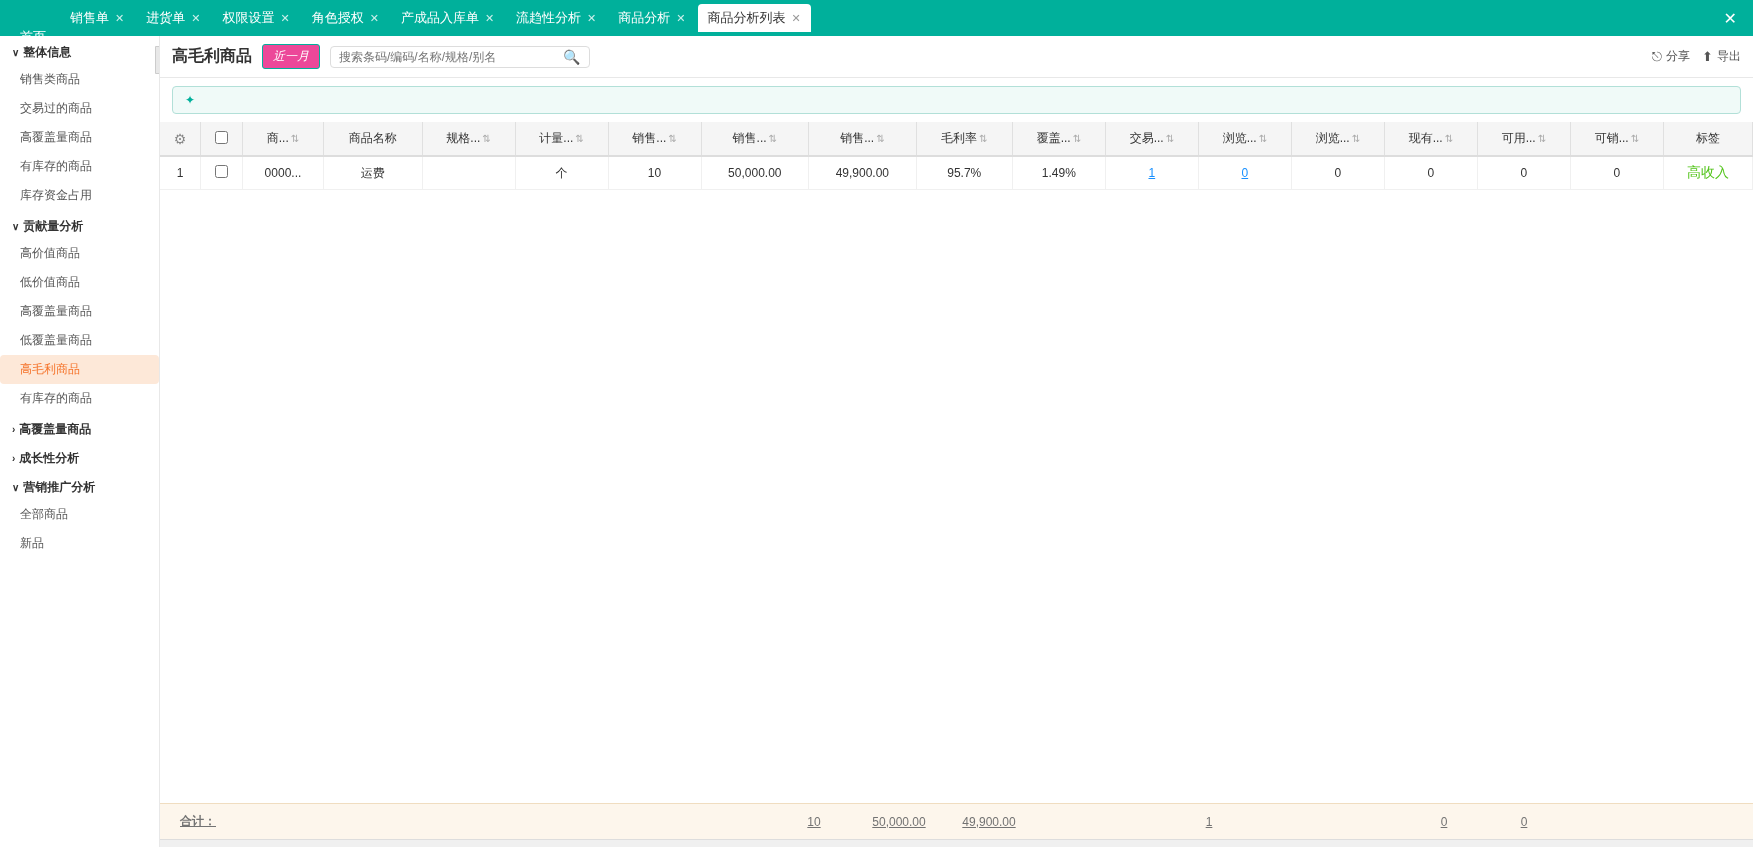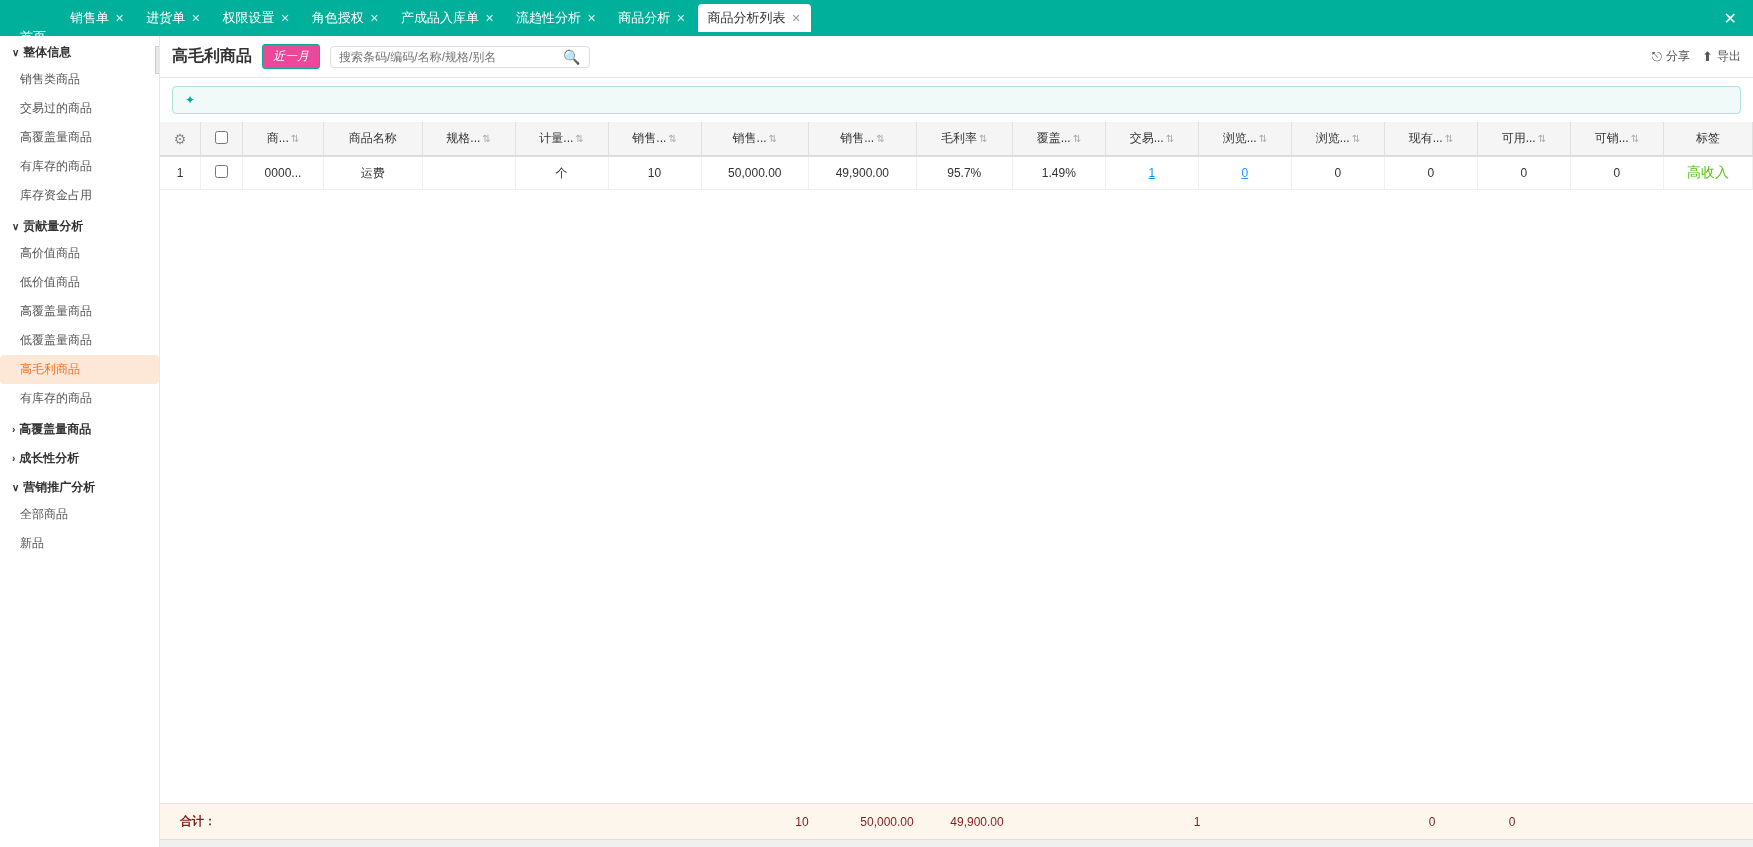--- a/index.html
+++ b/index.html
@@ -225,23 +225,24 @@
     }
 
     
     .table-footer {
       display: flex;
       align-items: center;
       padding: 8px 12px;
       background: #fdf6ec;
       border-top: 1px solid #f0ddc0;
       font-size: 12px;
-      color: #7f1d1d;
-      gap: 0;
+      color: #737373;
+      gap: 12px;
       min-height: 36px;
+      text-decoration: underline;
     }
     .footer-total-label {
       min-width: 200px;
       padding-left: 8px;
       font-weight: bold;
     }
     .footer-cell {
       min-width: 80px;
       text-align: center;
     }

